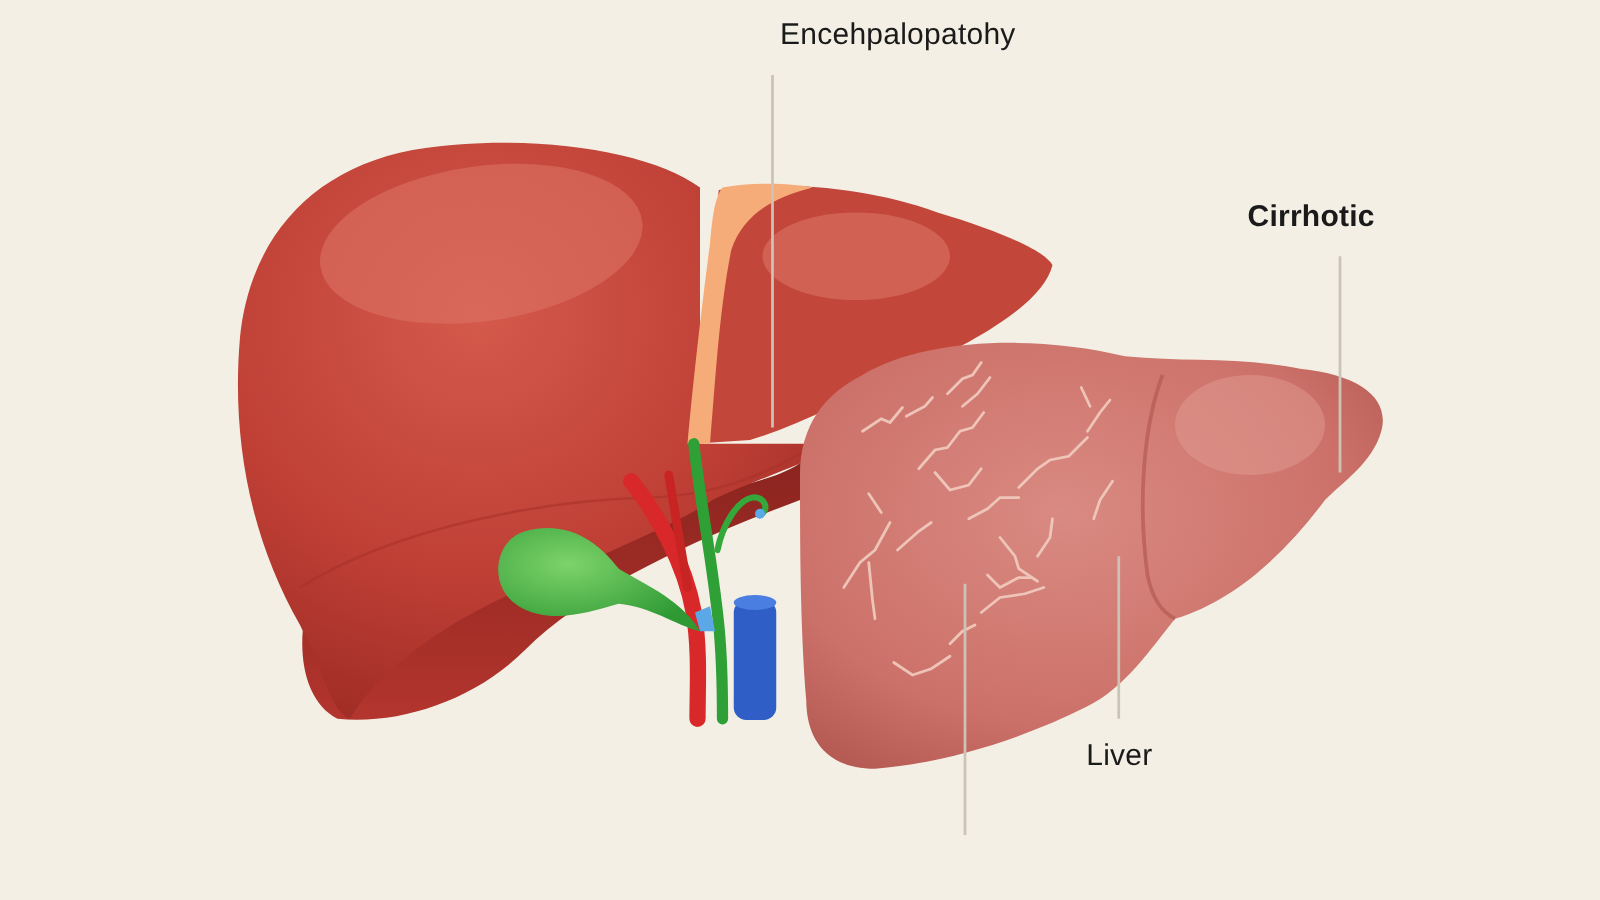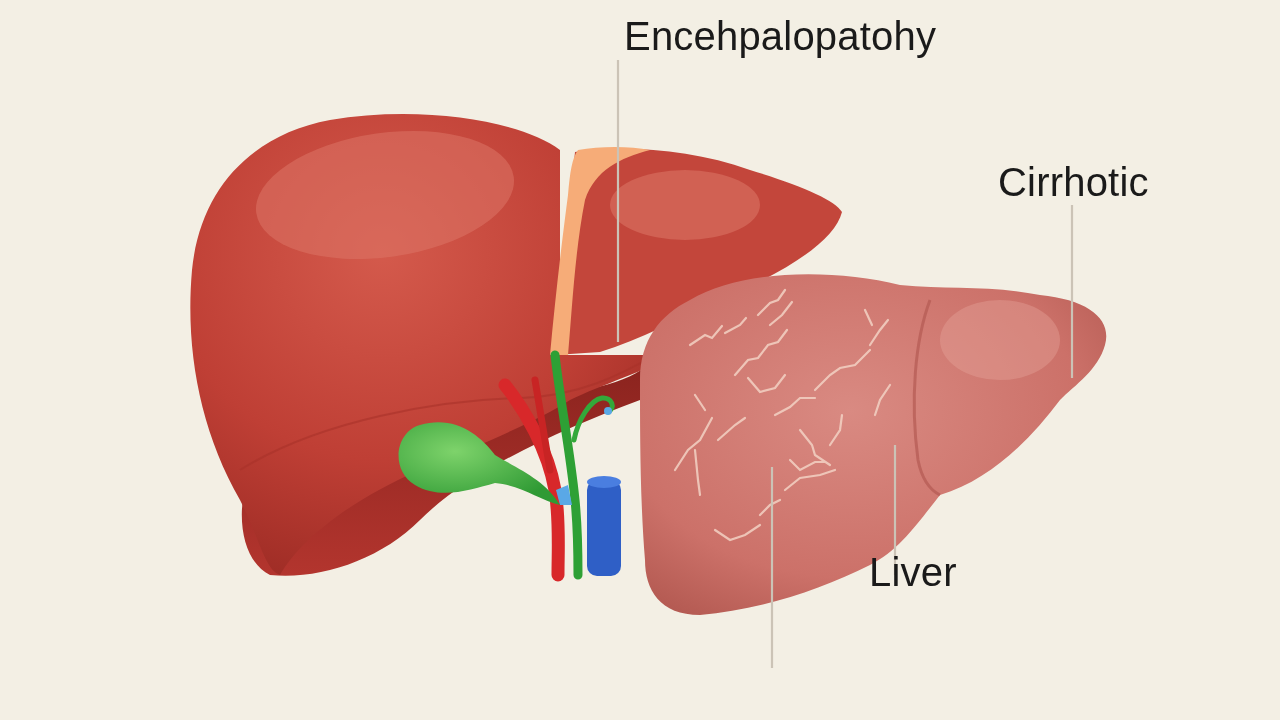--- a/index.html
+++ b/index.html
@@ -6,28 +6,28 @@
     body {
       width: 1280px; height: 720px; overflow: hidden;
       background: #f3efe4;
       font-family: "Liberation Sans", "DejaVu Sans", sans-serif;
       position: relative;
     }
     #stage { position: absolute; left: 0; top: 0; width: 1280px; height: 720px; }
     .label {
       position: absolute;
       color: #1a1a1a;
-      font-size: 40px;
+      font-size: 24px;
       line-height: 1;
       letter-spacing: 0.2px;
       white-space: nowrap;
     }
     #lbl-enceph { left: 624px; top: 16px; }
-    #lbl-cirrhotic { left: 998px; top: 162px; }
-    #lbl-liver { left: 869px; top: 552px; }
+    #lbl-cirrhotic { left: 998px; top: 162px; font-weight: bold; }
+    #lbl-liver { left: 869px; top: 593px; }
     #lbl-ascites { left: 712px; top: 676px; }
   </style>
 </head>
 <body>
 
 <div id="stage">
   <svg width="1280" height="720" viewBox="0 0 1280 720" xmlns="http://www.w3.org/2000/svg">
     <defs>
       <radialGradient id="gHealthy" cx="40%" cy="30%" r="75%">
         <stop offset="0%" stop-color="#d45a4c"></stop>

